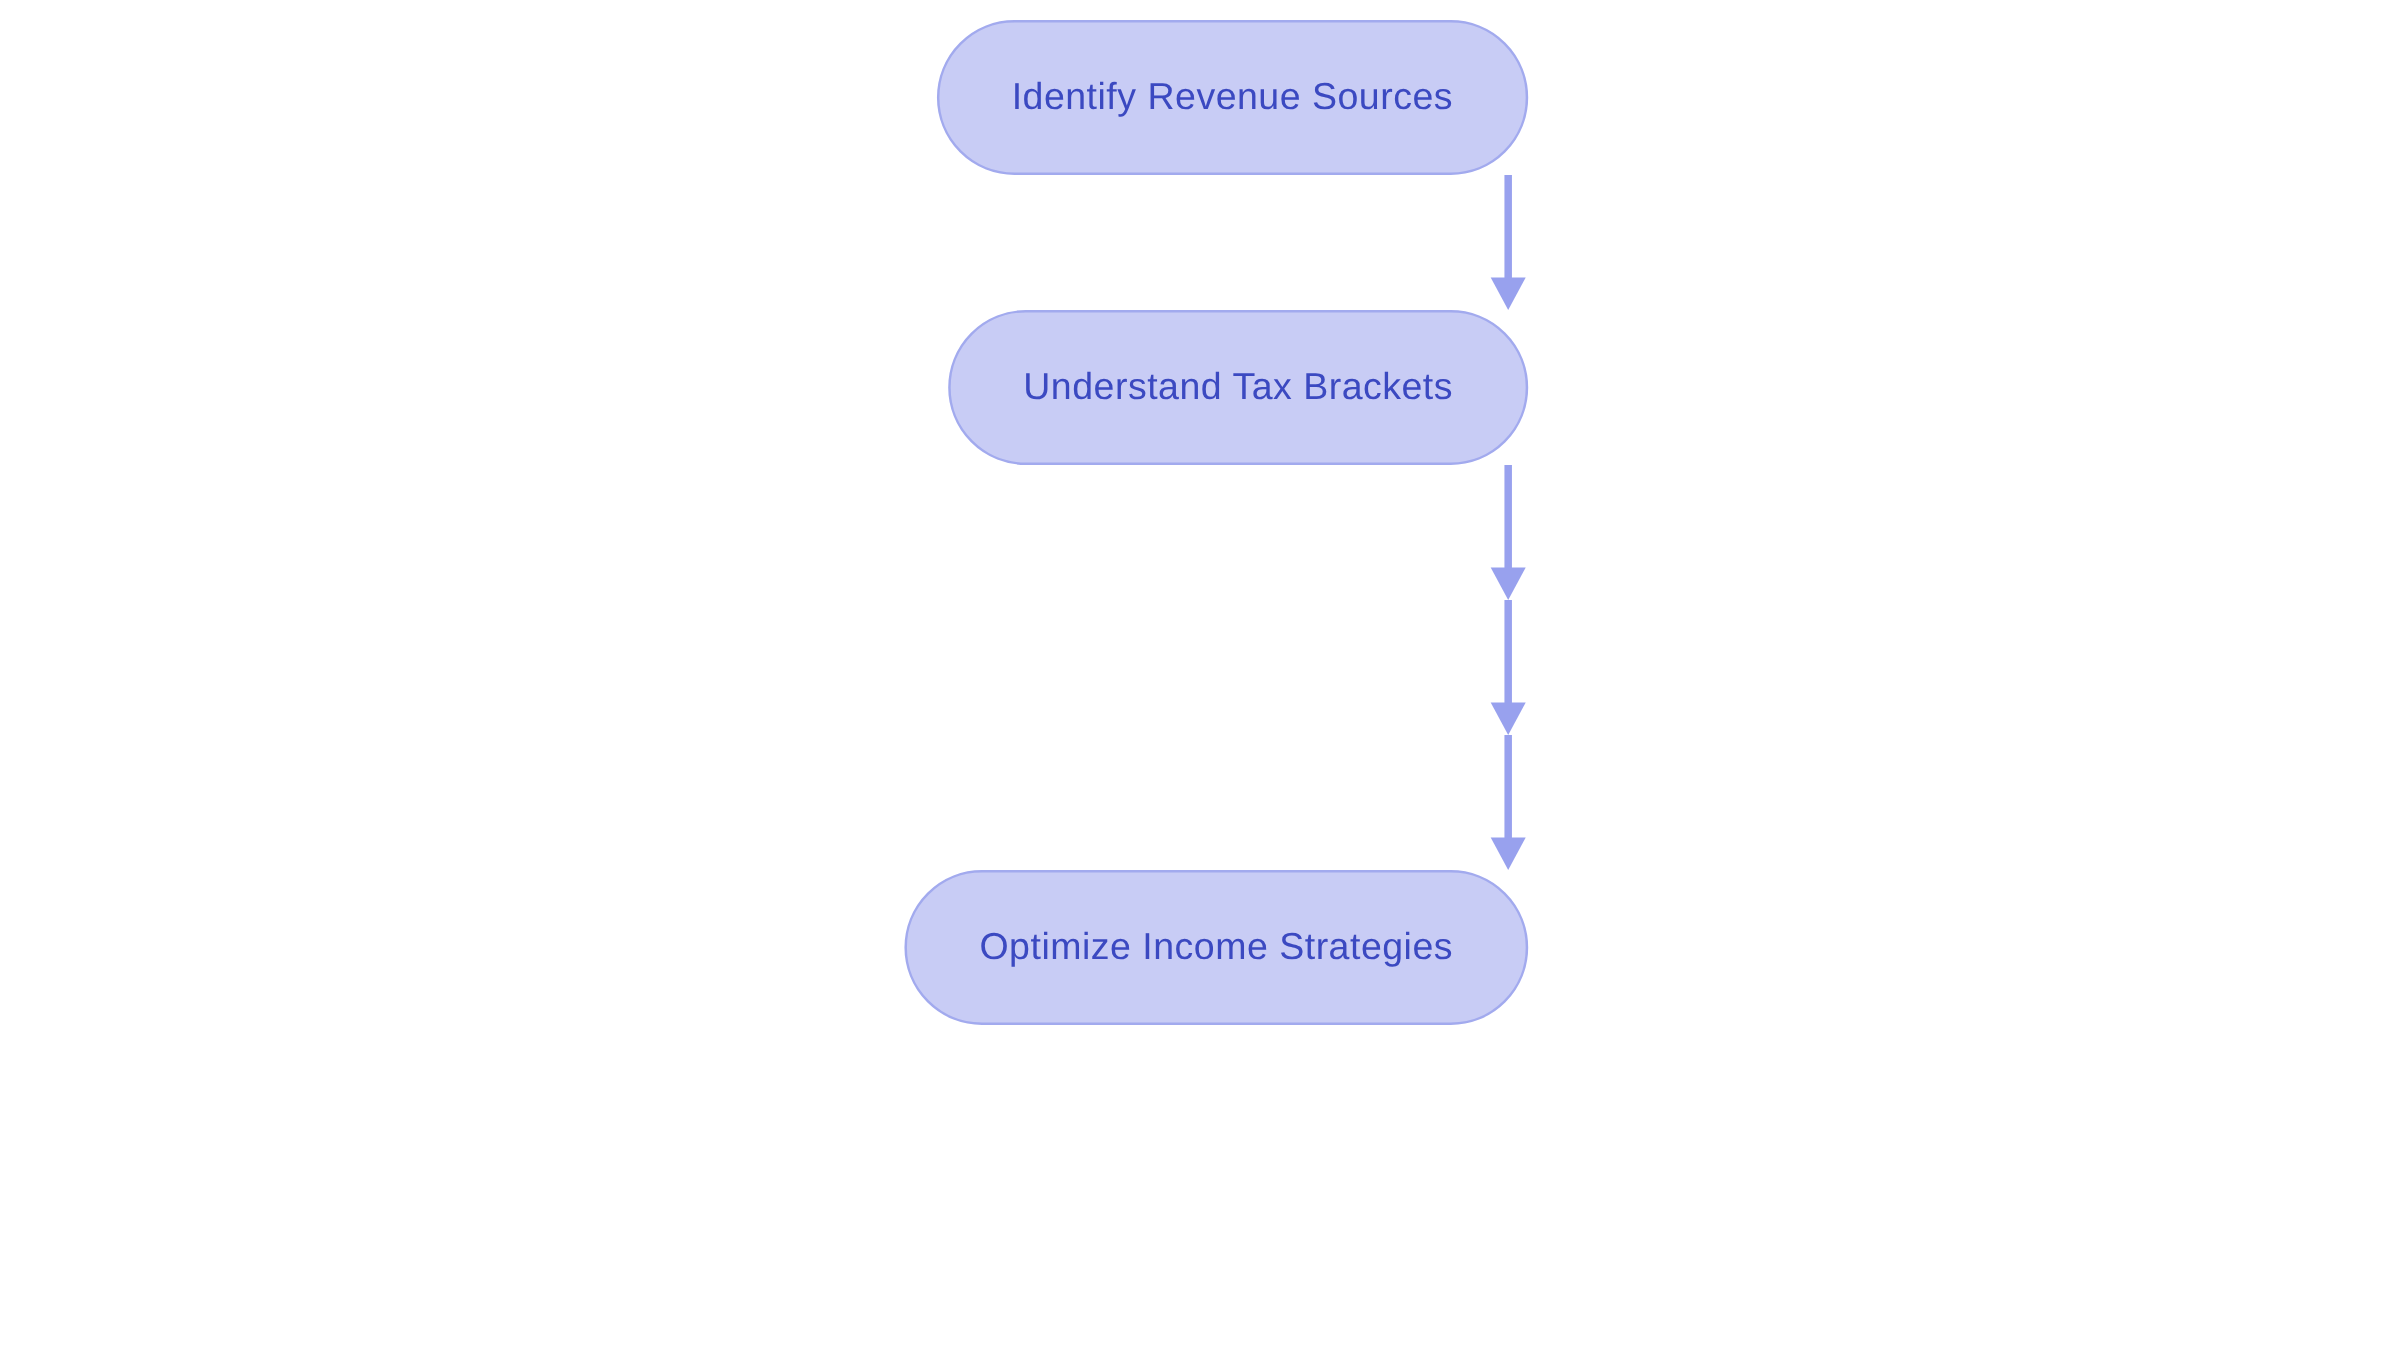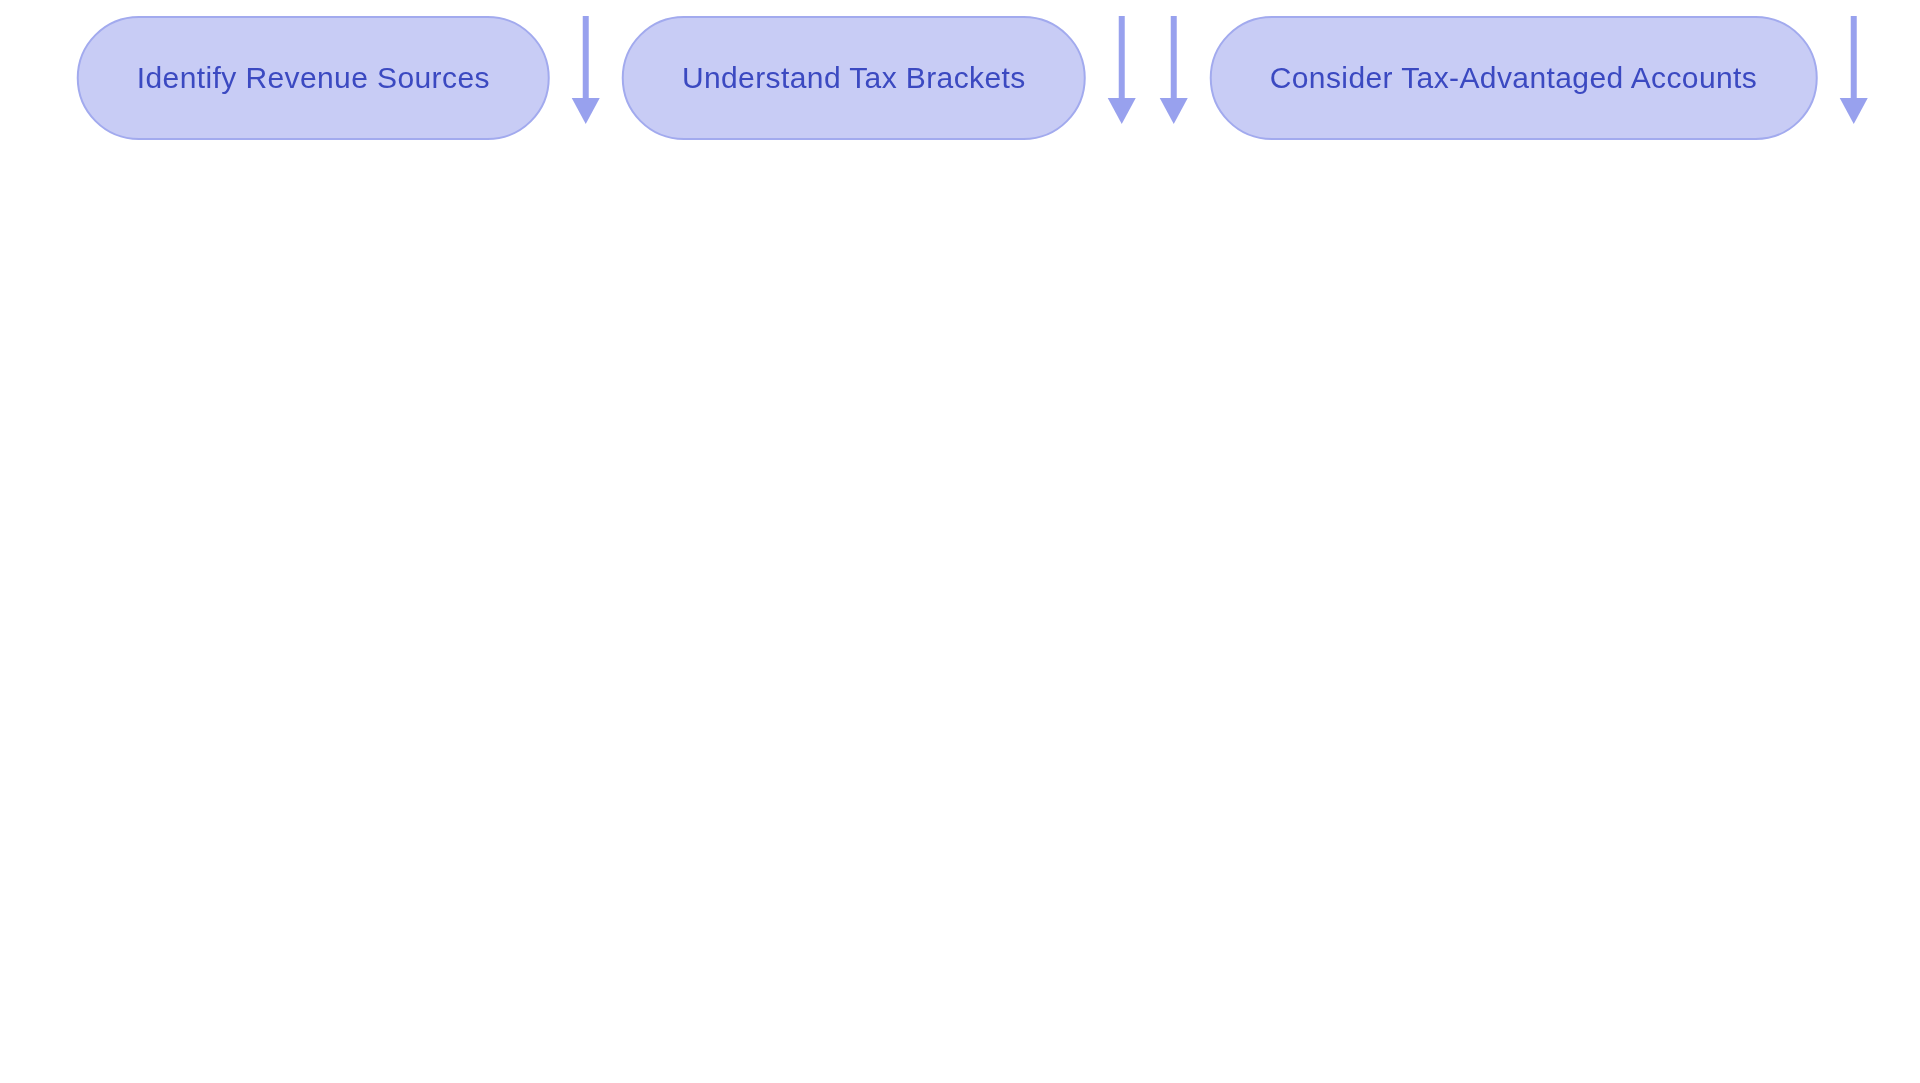--- a/index.html
+++ b/index.html
@@ -14,23 +14,22 @@
     background: #ffffff;
     overflow: hidden;
     font-family: "Liberation Sans", sans-serif;
   }
   .flow {
     position: absolute;
     left: 973px;
     top: 16px;
     transform: translateX(-50%);
     display: flex;
-    flex-direction: row;
-    align-items: flex-start;
-    gap: 20px;
+    flex-direction: column;
+    align-items: flex-end;
   }
   .node {
     box-sizing: border-box;
     height: 124px;
     border-radius: 62px;
     background: var(--node-fill, #c8ccf5);
     border: 2px solid var(--node-border, #a2aaee);
     color: var(--node-text, #3b49c1);
     display: flex;
     align-items: center;
@@ -81,26 +80,26 @@
     </div>
 
 
     <div class="connector">
       <svg width="32" height="108" viewBox="0 0 32 108">
         <line x1="16" y1="0" x2="16" y2="84" stroke="currentColor" stroke-width="6"></line>
         <polygon points="2,82 30,82 16,108" fill="currentColor"></polygon>
       </svg>
     </div>
 
-    <div class="node">
-      <span>Consider Tax-Advantaged Accounts</span>
-    </div>
 
     <div class="connector">
       <svg width="32" height="108" viewBox="0 0 32 108">
         <line x1="16" y1="0" x2="16" y2="84" stroke="currentColor" stroke-width="6"></line>
         <polygon points="2,82 30,82 16,108" fill="currentColor"></polygon>
       </svg>
     </div>
 
+    <div class="node">
+      <span>Optimize Income Strategies</span>
+    </div>
 
   </div>
 </div>
 
 </body></html>

